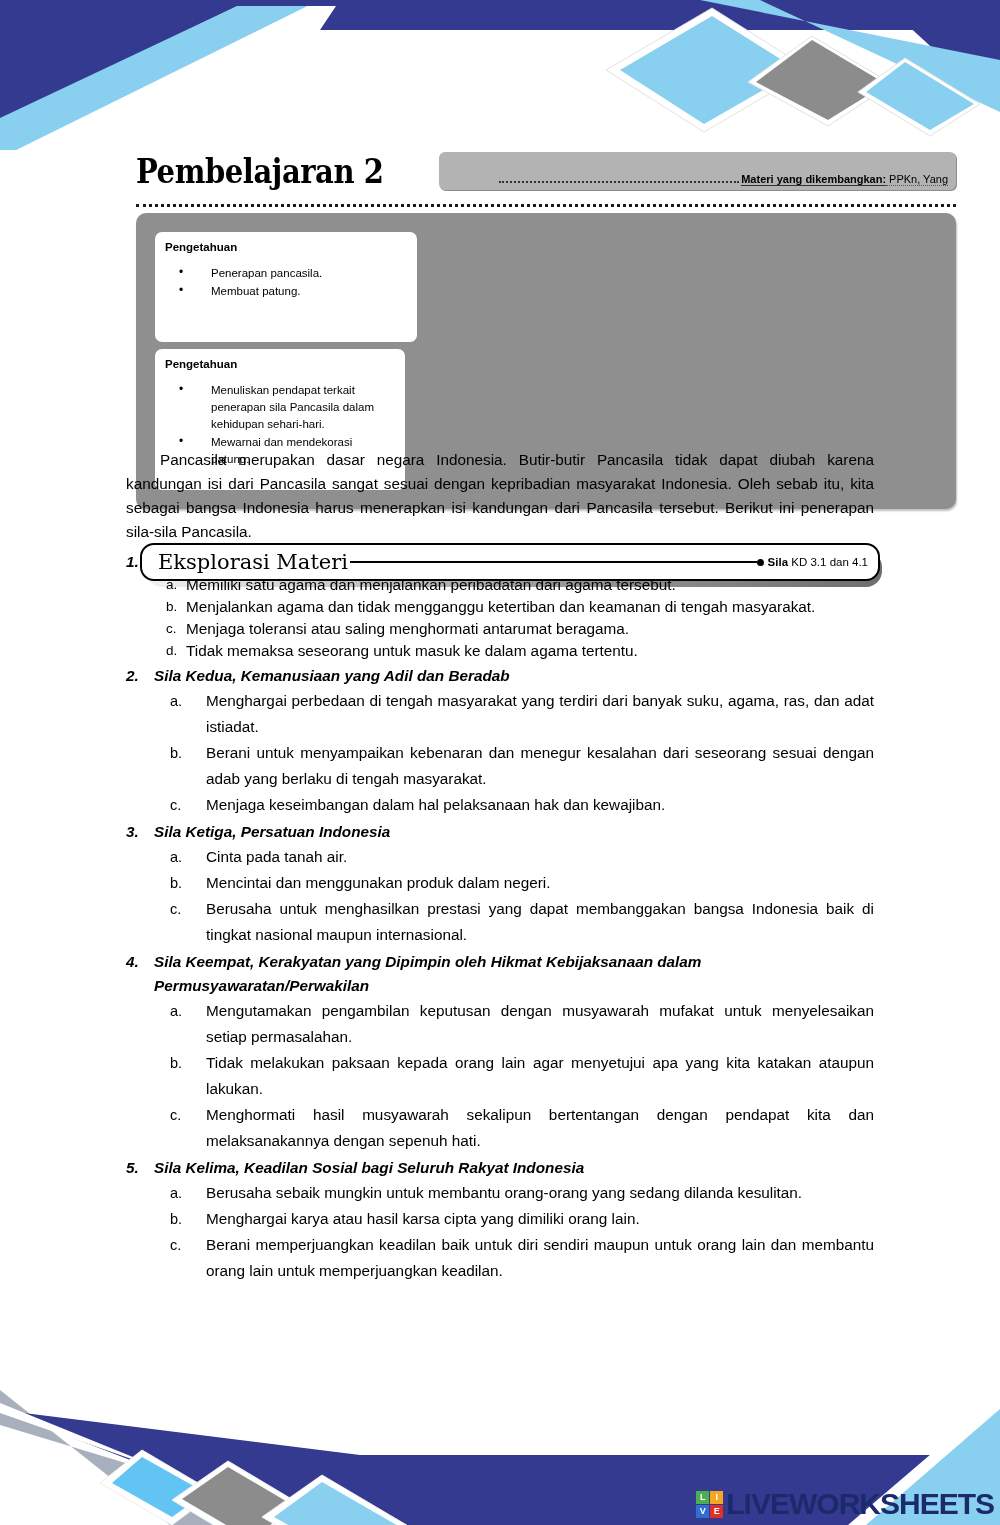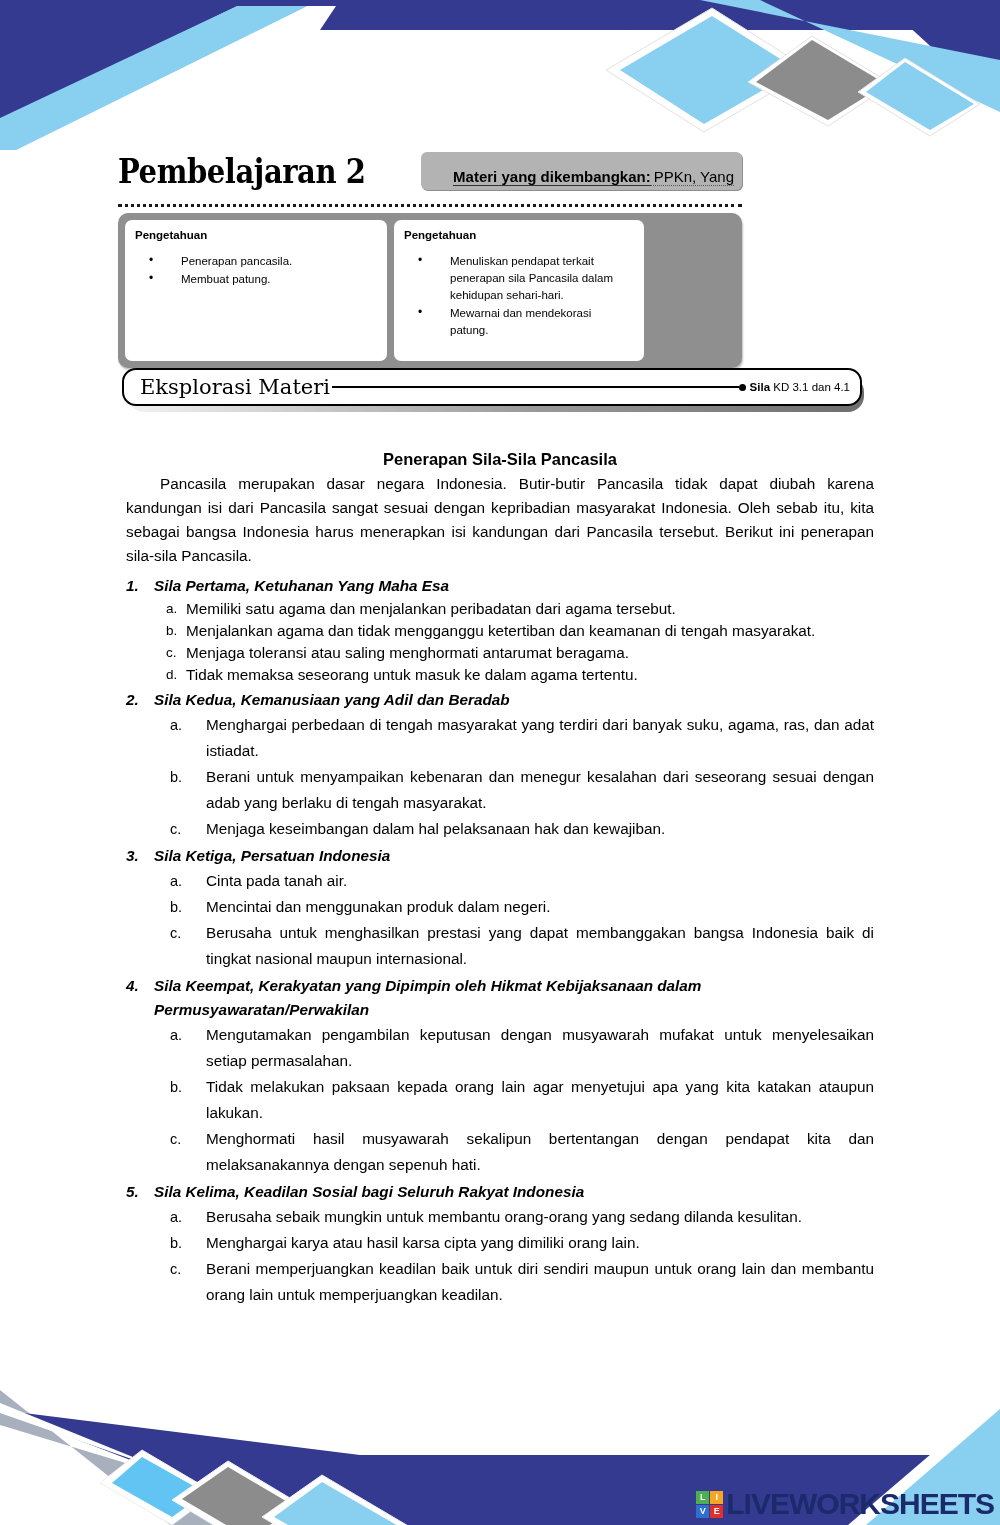--- a/index.html
+++ b/index.html
@@ -29,22 +29,22 @@
   .deco-bottom {
     position: absolute; bottom: 0; left: 0;
     width: 1000px; height: 160px;
     overflow: hidden;
     pointer-events: none;
   }
 
   
   .header-zone {
     position: absolute;
-    left: 118px; top: 152px;
-    width: 624px;
+    left: 136px; top: 152px;
+    width: 820px;
   }
   .title-row {
     display: flex;
     align-items: flex-start;
     gap: 12px;
     height: 48px;
   }
   .lesson-title {
     font-family: "DejaVu Serif", serif;
     font-weight: bold;
@@ -64,21 +64,21 @@
     border-radius: 6px;
     position: relative;
     box-shadow: 1px 1px 0 #8c8c8c;
   }
   .materi-inner {
     position: absolute;
     left: 60px; right: 8px; bottom: 4px;
     display: flex;
     align-items: baseline;
     justify-content: flex-end;
-    font-size: 15px;
+    font-size: 11px;
     white-space: nowrap;
   }
   .materi-dots {
     flex: 1;
     border-bottom: 2px dotted #333;
     margin-right: 2px;
     height: 11px;
   }
   .materi-label { font-weight: bold; border-bottom: 1px solid #333; }
   .materi-val { font-weight: normal; border-bottom: 1px dotted #555; padding-left: 3px;}
@@ -87,24 +87,25 @@
     margin-top: 4px;
     border-top: 3px dotted #1a1a1a;
     width: 100%;
   }
 
   
   .info-wrap {
     margin-top: 6px;
     background: #8f8f8f;
     border-radius: 10px;
-    padding: 7px;
+    padding: 19px;
     display: flex;
     gap: 7px;
     box-shadow: 1px 2px 2px rgba(0,0,0,.25);
+    flex-direction: column;
   }
   .info-box {
     background: #fff;
     border-radius: 7px;
     padding: 9px 10px 10px 10px;
     min-height: 110px;
   }
   .info-box.c1 { width: 262px; }
   .info-box.c2 { width: 250px; }
   .info-box.c3 { flex: 1; }
@@ -124,21 +125,21 @@
   .info-list li:before {
     content: "\2022";
     position: absolute;
     left: 2px; top: -1px;
     font-size: 12px;
   }
 
   
   .banner-shadow {
     position: relative;
-    margin-top: 0;
+    margin-top: 34px;
     height: 40px;
   }
   .banner-shadow:after {
     content: "";
     position: absolute;
     left: 10px; top: 8px;
     width: 736px; height: 36px;
     background: linear-gradient(100deg,#f3f3f3 0%, #9a9a9a 55%, #6e6e6e 100%);
     border-radius: 16px;
     z-index: 0;
@@ -353,21 +354,20 @@
         <span class="banner-title">Eksplorasi Materi</span>
         <span class="banner-line"></span>
         <span class="banner-dot"></span>
         <span class="banner-kd"><b>Sila</b><span> KD 3.1 dan 4.1</span></span>
       </div>
     </div>
 
   </div>
 
   <div class="content">
-    <div class="doc-title">Penerapan Sila-Sila Pancasila</div>
     <p class="intro">Pancasila merupakan dasar negara Indonesia. Butir-butir Pancasila tidak dapat diubah karena kandungan isi dari Pancasila sangat sesuai dengan kepribadian masyarakat Indonesia. Oleh sebab itu, kita sebagai bangsa Indonesia harus menerapkan isi kandungan dari Pancasila tersebut. Berikut ini penerapan sila-sila Pancasila.</p>
     <div id="sections">
         <div class="sila">
           <div class="sila-head">
             <span class="sila-num">1.</span>
             <span class="sila-name">Sila Pertama, Ketuhanan Yang Maha Esa</span>
           </div>
           <ol class="sub-a">
             <li><span class="mk">a.</span><span>Memiliki satu agama dan menjalankan peribadatan dari agama tersebut.</span></li>
             <li><span class="mk">b.</span><span>Menjalankan agama dan tidak mengganggu ketertiban dan keamanan di tengah masyarakat.</span></li>

